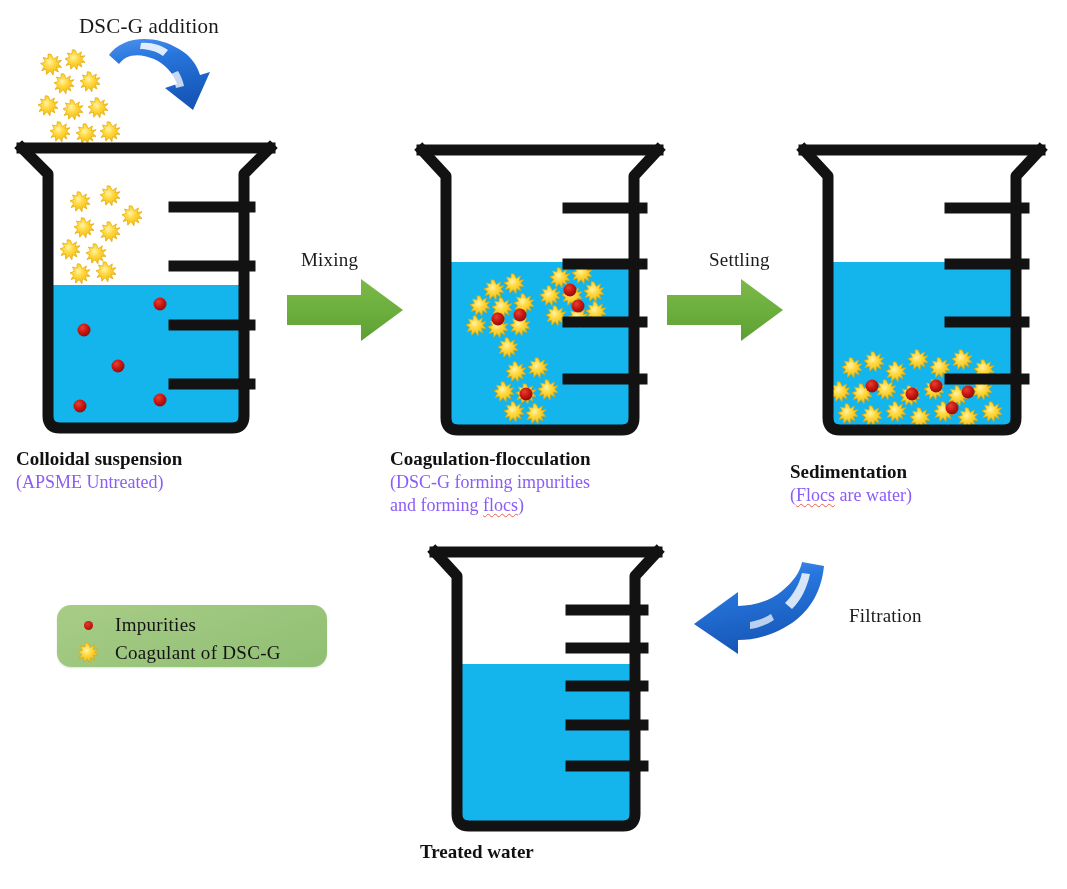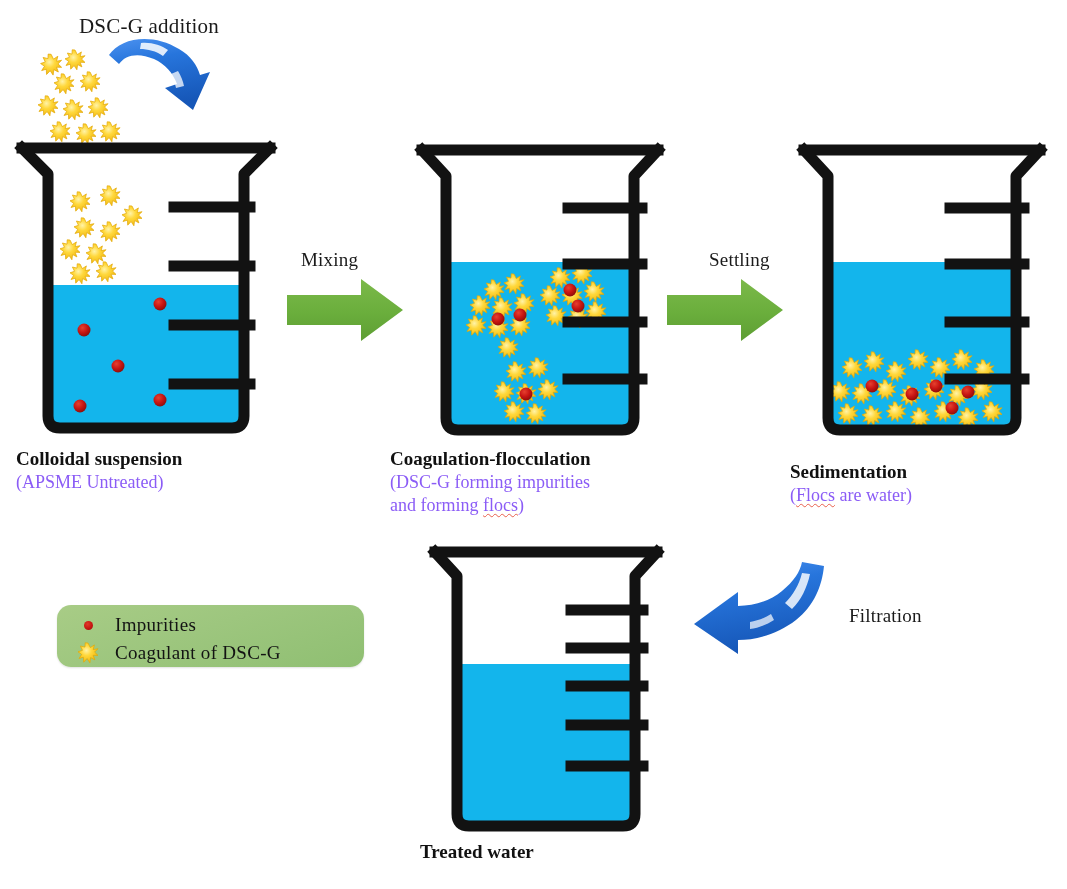--- a/index.html
+++ b/index.html
@@ -302,21 +302,21 @@
       <line x1="150" y1="176" x2="224" y2="176"></line>
       <line x1="150" y1="233" x2="224" y2="233"></line>
     </g>
   </svg>
 
   <div class="abs cap" style="left:790px;top:460px;width:266px;">
     <span class="bold">Sedimentation</span>
     <span class="norm"><span>(</span><span class="misspell">Flocs</span><span> are water)</span></span>
   </div>
 
-  <div class="abs" id="legend-box" style="left:57px;top:605px;width:307px;height:62px;">
+  <div class="abs" id="legend-box" style="left:57px;top:605px;width:270px;height:62px;">
     <div style="padding:6px 0 0 14px;">
       <div class="legend-row">
         <div class="legend-swatch">
           <span class="dot-impurity"></span>
         </div>
         <span class="legend-text">Impurities</span>
       </div>
       <div class="legend-row">
         <div class="legend-swatch">
           <svg width="24" height="24" viewBox="-12 -12 24 24">

